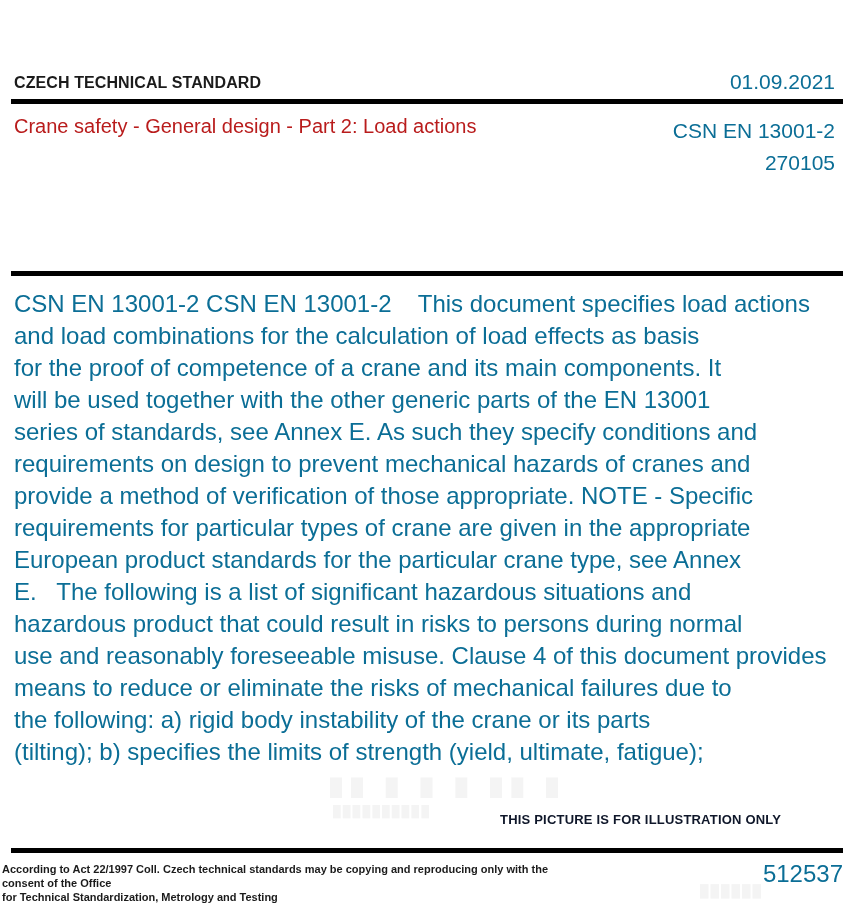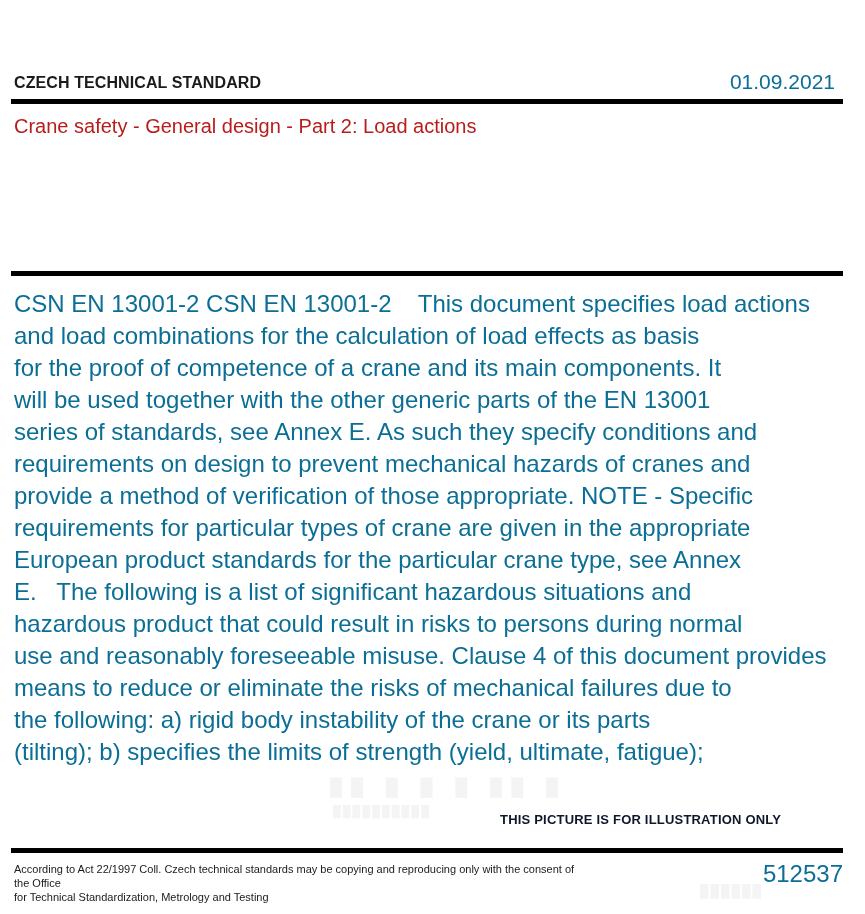--- a/index.html
+++ b/index.html
@@ -106,25 +106,25 @@
     white-space: nowrap;
     pointer-events: none;
   }
   #ghost-a { left: 330px; top: 778px; letter-spacing: 9px; }
   #ghost-b { left: 333px; top: 805px; font-size: 11px; letter-spacing: 2px; }
   #ghost-c { left: 700px; top: 884px; font-size: 12px; letter-spacing: 2px; }
 
   
   .copyright {
     position: absolute;
-    left: 14px;
+    left: 2px;
     top: 862px;
     width: 570px;
     font-size: 11px;
-    font-weight: normal;
+    font-weight: bold;
     color: #1b1b1b;
     line-height: 14px;
   }
   .copyright .ln { display: block; }
   .order-number {
     position: absolute;
     right: 22px;
     top: 860px;
     font-size: 24px;
     color: #0b6e96;
@@ -136,20 +136,24 @@
 
 <div id="page">
 
   <div class="kicker">CZECH TECHNICAL STANDARD</div>
   <div class="doc-date">01.09.2021</div>
 
   <div id="rule-header" class="rule"></div>
 
   <div class="doc-title">Crane safety - General design - Part 2: Load actions</div>
 
+  <div class="doc-code">
+    <span class="code-line">CSN EN 13001-2</span>
+    <span class="code-line">270105</span>
+  </div>
 
   <div id="rule-body" class="rule"></div>
 
   <div id="abstract">
     <span class="ln">CSN EN 13001-2 CSN EN 13001-2    This document specifies load actions</span>
     <span class="ln">and load combinations for the calculation of load effects as basis</span>
     <span class="ln">for the proof of competence of a crane and its main components. It</span>
     <span class="ln">will be used together with the other generic parts of the EN 13001</span>
     <span class="ln">series of standards, see Annex E. As such they specify conditions and</span>
     <span class="ln">requirements on design to prevent mechanical hazards of cranes and</span>

